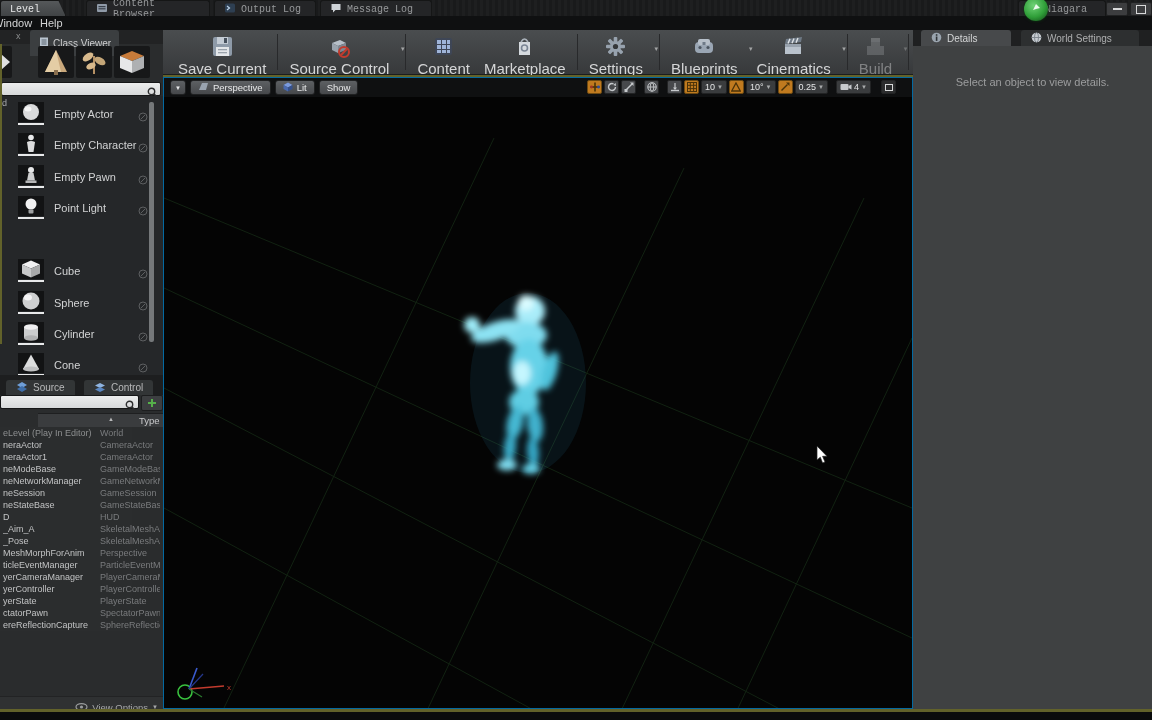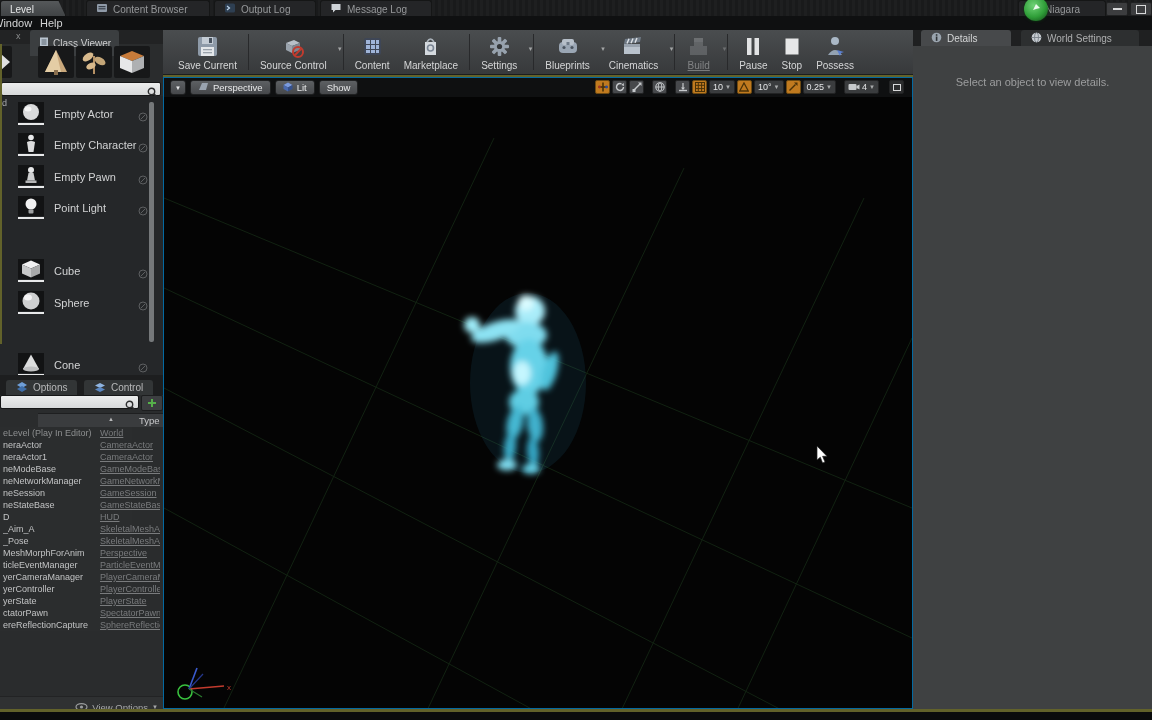--- a/index.html
+++ b/index.html
@@ -3,33 +3,33 @@
 <meta charset="utf-8">
 <style>
   html,body{margin:0;padding:0;background:#000;}
   #root{position:relative;width:1152px;height:720px;overflow:hidden;background:#1b1c1d;
         font-family:"Liberation Sans",sans-serif;-webkit-font-smoothing:antialiased;color:#c9cacb;}
   .abs{position:absolute;}
   
   #tabbar{left:0;top:0;width:1152px;height:16px;background:repeating-linear-gradient(90deg,#1e1f20 0 3px,#191a1b 3px 6px);}
   .ttab{position:absolute;top:0;height:16px;display:flex;align-items:center;gap:5px;padding:8px 9px;
         background:#242527;border:1px solid #151616;border-bottom:none;border-radius:3px 3px 0 0;
-        color:#96989a;font-size:10px;box-sizing:border-box;}
+        color:#96989a;font-size:10px;box-sizing:border-box;font-family:Liberation Mono, monospace;}
   .ttab.active{background:linear-gradient(#55585a,#3f4244);color:#e6e7e8;clip-path:polygon(0 0,88% 0,100% 100%,0 100%);}
   
   #menubar{left:0;top:16px;width:1152px;height:14px;background:#0f1011;}
   .menuitem{position:absolute;top:0;height:14px;line-height:14px;font-size:11px;color:#d2d3d4;padding:0 6px;}
   
   .winbtn{position:absolute;top:2px;width:20px;height:12px;background:#3c3d3f;border:1px solid #202122;
           border-radius:2px;display:flex;align-items:center;justify-content:center;}
   
   #maintoolbar{left:163px;top:30px;width:750px;height:45px;background:linear-gradient(#4a4d4f,#37393b);
                border-bottom:1px solid #1c1d1e;display:flex;align-items:flex-start;padding:3px 0 0 8px;box-sizing:border-box;}
   .tbtn{position:relative;display:flex;flex-direction:column;align-items:center;gap:1px;padding:1px 7px;border-radius:3px;}
-  .tbtn .tlabel{font-size:10px;color:#d5d6d7;white-space:nowrap;}
+  .tbtn .tlabel{font-size:15px;color:#d5d6d7;white-space:nowrap;}
   .tbtn.disabled{opacity:.45;}
   .tbtn .ticon{height:25px;display:flex;align-items:center;}
   .tcaret{position:absolute;right:-3px;top:12px;font-size:7px;color:#a3a5a6;}
   .vsep{width:1px;height:36px;background:#28292b;margin:1px 4px 0 4px;flex:none;}
   
   #leftpanel{left:0;top:30px;width:163px;height:682px;background:#2a2c2d;overflow:hidden;}
   .cvtabrow{position:absolute;left:0;top:0;width:163px;height:14px;background:#222324;}
   .cvtab{position:absolute;left:30px;top:0;height:26px;display:flex;align-items:center;gap:4px;padding:0 8px;
          background:#3b3e40;border-radius:3px 3px 0 0;font-size:10px;color:#cdcecf;}
   .modetile{position:absolute;top:16px;width:36px;height:32px;background:#171819;border-radius:2px;
@@ -46,21 +46,21 @@
   .grip{position:absolute;left:138px;top:8px;}
   
   .ltab{position:absolute;height:15px;display:flex;align-items:center;gap:5px;padding:0 10px;background:#323536;
         border-radius:3px 3px 0 0;font-size:10px;color:#b8b9ba;}
   
   .outheader{position:absolute;left:0;top:383px;width:163px;height:13px;background:#3a3c3e;border-top:1px solid #1e1f20;margin-left:38px;}
   .orow{position:absolute;left:0;width:163px;height:12px;}
   .oname{position:absolute;left:3px;top:0;width:94px;font-size:9px;line-height:12px;color:#c2c3c4;
          white-space:nowrap;overflow:hidden;}
   .otype{position:absolute;left:100px;top:0;width:60px;font-size:9px;line-height:12px;color:#797b7d;
-         white-space:nowrap;overflow:hidden;text-decoration:underline;}
+         white-space:nowrap;overflow:hidden;}
   .oname.dim{color:#8d8f90;}
   
   #viewport{left:163px;top:77px;width:750px;height:632px;background:#040404;overflow:hidden;border:1px solid #0369a1;box-sizing:border-box;}
   .vbtn{height:15px;border-radius:3px;background:linear-gradient(#5d6063,#46484b);border:1px solid #1f2021;
         color:#e9eaeb;font-size:9.5px;display:flex;align-items:center;gap:4px;padding:0 7px;box-sizing:border-box;}
   .mbtn{width:15px;height:14px;border-radius:2px;background:#47494c;border:1px solid #222324;flex:none;
         display:flex;align-items:center;justify-content:center;box-sizing:border-box;}
   .mbtn.orange{background:#c07a1f;border-color:#6e4a12;}
   .mval{height:14px;background:#3a3c3e;border:1px solid #222324;border-radius:2px;color:#e4e5e6;font-size:9px;
         display:flex;align-items:center;padding:0 3px;gap:2px;box-sizing:border-box;}
@@ -405,20 +405,35 @@
               <ellipse cx="9" cy="6.5" rx="4" ry="3" fill="#f3f3f4"></ellipse>
             </svg>
           </span>
           <span class="thumbbar"></span>
         <span class="clslabel">Sphere</span>
         <span class="grip"><svg width="10" height="10">
               <circle cx="5" cy="5" r="4" fill="none" stroke="#5d5f61"></circle>
               <line x1="3" y1="7" x2="7" y2="3" stroke="#5d5f61"></line>
             </svg></span>
       </div>
+      <div class="clsrow" style="top:224px;">
+        <span class="thumb">
+            <svg width="24" height="20">
+              <rect x="5" y="5" width="14" height="11" fill="#cbcccd"></rect>
+              <ellipse cx="12" cy="5" rx="7" ry="2.8" fill="#efeff0"></ellipse>
+              <ellipse cx="12" cy="16" rx="7" ry="2.8" fill="#b0b1b2"></ellipse>
+            </svg>
+          </span>
+          <span class="thumbbar"></span>
+        <span class="clslabel">Cylinder</span>
+        <span class="grip"><svg width="10" height="10">
+              <circle cx="5" cy="5" r="4" fill="none" stroke="#5d5f61"></circle>
+              <line x1="3" y1="7" x2="7" y2="3" stroke="#5d5f61"></line>
+            </svg></span>
+      </div>
       <div class="clsrow" style="top:255px;">
         <span class="thumb">
             <svg width="24" height="20">
               <path d="M12 1.5 L20 16 L4 16 Z" fill="#dcdddd"></path>
               <ellipse cx="12" cy="16" rx="8" ry="2.4" fill="#bfc0c1"></ellipse>
             </svg>
           </span>
           <span class="thumbbar"></span>
         <span class="clslabel">Cone</span>
         <span class="grip"><svg width="10" height="10">
@@ -427,21 +442,21 @@
             </svg></span>
       </div>
     </div>
 
     <div class="abs" style="left:0;top:345px;width:163px;height:20px;background:#1d1e1f;">
       <div class="ltab" style="left:6px;top:5px;">
         <span><svg width="12" height="12">
               <path d="M6 1 L11 4 L6 7 L1 4 Z" fill="#6f9fd8"></path>
               <path d="M6 5 L11 8 L6 11 L1 8 Z" fill="#3f6faa"></path>
             </svg></span>
-        <span>Options</span>
+        <span>Source</span>
       </div>
       <div class="ltab" style="left:84px;top:5px;">
         <span><svg width="12" height="12">
               <path d="M6 2 L11 4.5 L6 7 L1 4.5 Z" fill="#8fb4e0"></path>
               <path d="M6 6 L11 8.5 L6 11 L1 8.5 Z" fill="#5a87c2"></path>
             </svg></span>
         <span>Control</span>
       </div>
     </div>
 
@@ -606,21 +621,21 @@
                 <path d="M0.5 3 L5 5.5 L5 9.5 L0.5 7 Z" fill="#4a6ab0"></path>
                 <path d="M9.5 3 L5 5.5 L5 9.5 L9.5 7 Z" fill="#35508c"></path>
               </svg></span>
           <span>Lit</span>
         </div>
         <div class="vbtn">
           <span>Show</span>
         </div>
       </div>
 
-      <div style="position:absolute;right:8px;top:2px;display:flex;gap:2px;align-items:center;">
+      <div style="position:absolute;right:16px;top:2px;display:flex;gap:2px;align-items:center;">
         <div class="mbtn orange">
             <svg width="10" height="10">
               <line x1="5" y1="0.5" x2="5" y2="9.5" stroke="#4a3208" stroke-width="1.6"></line>
               <line x1="0.5" y1="5" x2="9.5" y2="5" stroke="#4a3208" stroke-width="1.6"></line>
               <circle cx="1.5" cy="5" r="1.4" fill="#a33326"></circle>
               <circle cx="8.5" cy="5" r="1.4" fill="#2d4d9e"></circle>
             </svg>
           </div>
         <div class="mbtn">
             <svg width="10" height="10">

